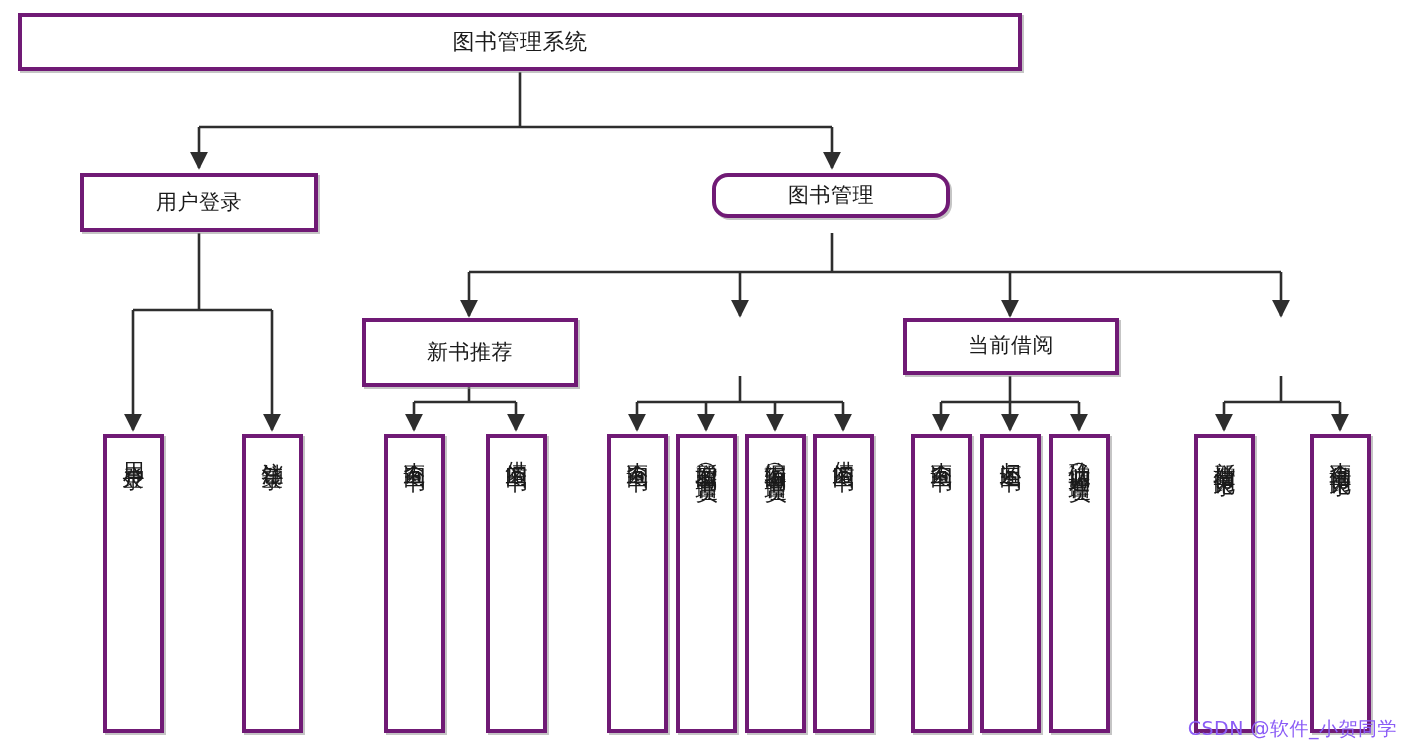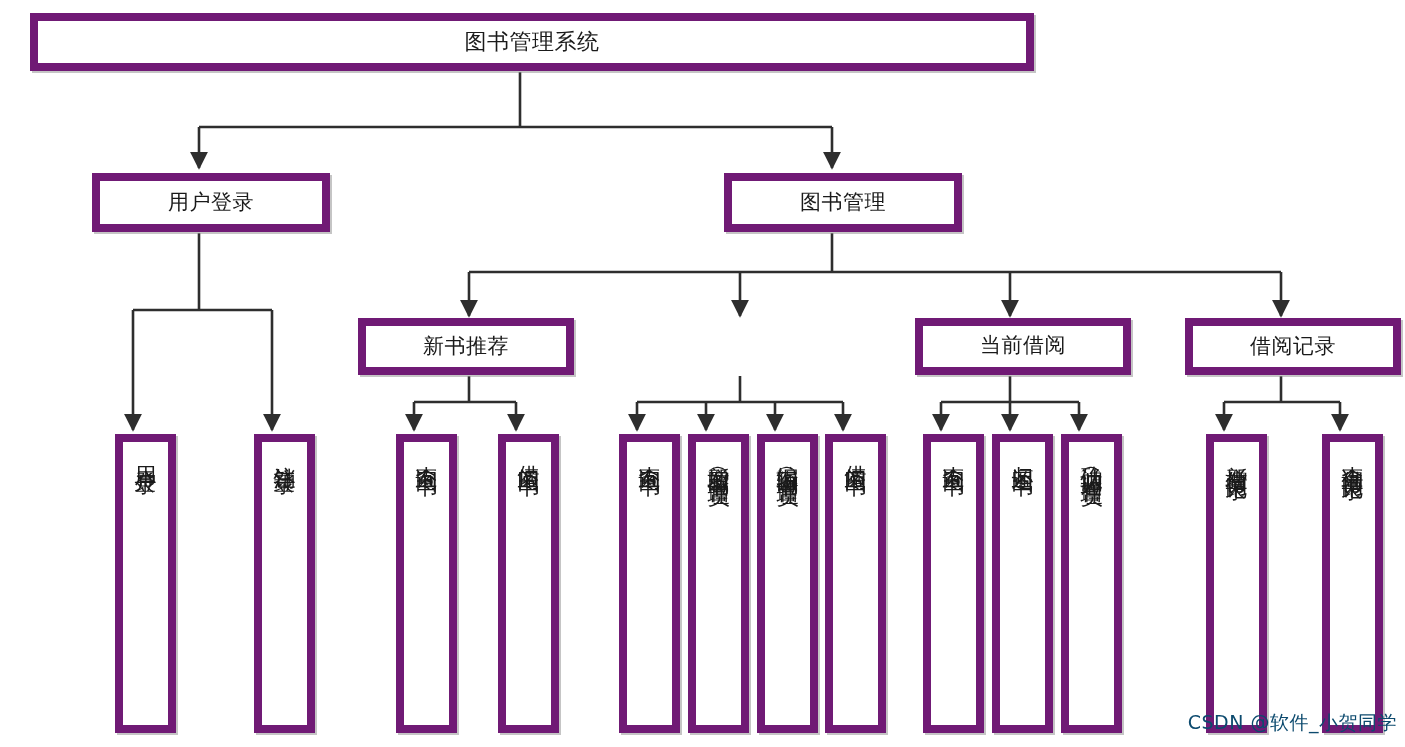--- a/index.html
+++ b/index.html
@@ -23,27 +23,26 @@
     left: 0;
     top: 0;
     width: 1405px;
     height: 747px;
     pointer-events: none;
   }
   .node {
     position: absolute;
     box-sizing: border-box;
     background: #ffffff;
-    border: 8px solid #701a75;
+    border: 4px solid #701a75;
     box-shadow: 2px 2px 0 rgba(150,150,150,0.55);
     display: flex;
     align-items: center;
     justify-content: center;
     color: #1a1a1a;
-    margin-left: 12px;
   }
   .node .lbl {
     display: block;
     text-align: center;
     line-height: 1.0;
     white-space: nowrap;
   }
   
   .node.horiz .lbl {
     writing-mode: horizontal-tb;
@@ -61,23 +60,23 @@
     writing-mode: vertical-rl;
     text-orientation: upright;
     font-size: 22px;
     line-height: 1.0;
     letter-spacing: 3px;
     white-space: nowrap;
   }
   #watermark {
     position: absolute;
     right: 8px;
-    bottom: 11px;
+    bottom: 5px;
     font-size: 19px;
-    color: #0c4a6e;
+    color: #8b5cf6;
     font-family: "DejaVu Sans", "Liberation Sans", sans-serif;
     white-space: nowrap;
     letter-spacing: 0.5px;
   }
 </style>
 </head>
 <body>
 
 <div id="diagram">
 
@@ -132,36 +131,33 @@
   </svg>
 
   <div class="node horiz root" style="left:18px; top:13px; width:1004px; height:58px;">
     <span class="lbl">图书管理系统</span>
   </div>
 
   <div class="node horiz" style="left:80px; top:173px; width:238px; height:59px;">
     <span class="lbl">用户登录</span>
   </div>
 
-  <div class="node horiz" style="left:712px; top:173px; width:238px; height:59px;">
+  <div class="node horiz" style="left:712px; top:173px; width:238px; height:45px;border-radius:16px;">
     <span class="lbl">图书管理</span>
   </div>
 
-  <div class="node horiz" style="left:346px; top:318px; width:216px; height:57px;">
+  <div class="node horiz" style="left:362px; top:318px; width:216px; height:69px;">
     <span class="lbl">新书推荐</span>
   </div>
 
 
   <div class="node horiz" style="left:903px; top:318px; width:216px; height:57px;font-family:Liberation Mono, monospace;">
     <span class="lbl">当前借阅</span>
   </div>
 
-  <div class="node horiz" style="left:1173px; top:318px; width:216px; height:57px;">
-    <span class="lbl">借阅记录</span>
-  </div>
 
   <div class="node vert" style="left:103px; top:434px; width:61px; height:299px;">
     <span class="lbl">用户登录</span>
   </div>
   <div class="node vert" style="left:242px; top:434px; width:61px; height:299px;">
     <span class="lbl">注销登录</span>
   </div>
 
   <div class="node vert" style="left:384px; top:434px; width:61px; height:299px;">
     <span class="lbl">查询图书</span>

